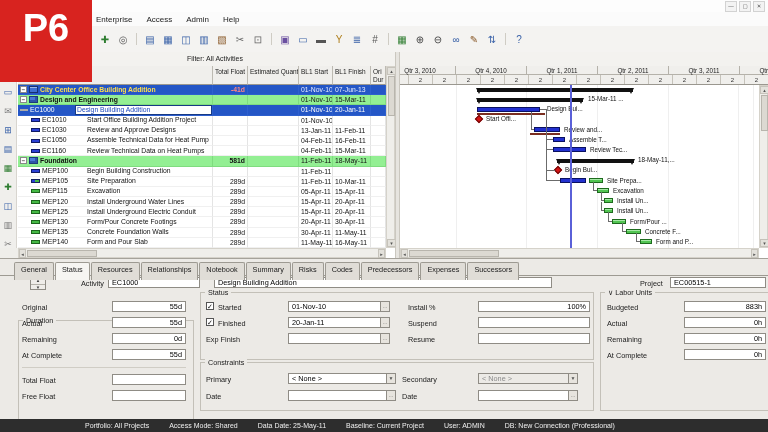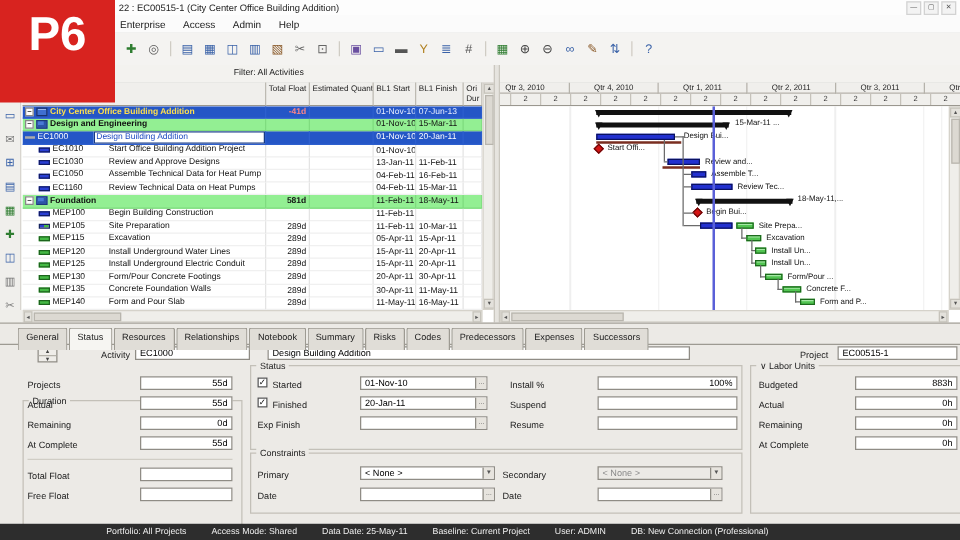--- a/index.html
+++ b/index.html
@@ -114,21 +114,20 @@
   
   .statusbar{position:absolute;left:0;top:419px;right:0;height:13px;background:#2d2d2d;color:#efefef;
              display:flex;align-items:center;padding-left:85px;gap:20px;font-size:7px;white-space:nowrap;}
 </style>
 </head>
 <body>
 
 <div id="screen">
 
   <div class="titlebar">
-    <div class="ttext">22 : EC00515-1 (City Center Office Building Addition)</div>
     <div class="wbtns">
       <div class="wbtn">—</div>
         <div class="wbtn">▢</div>
         <div class="wbtn">✕</div>
     </div>
   </div>
 
   <div class="menubar">
     <div class="mi">Enterprise</div>
       <div class="mi">Access</div>
@@ -539,21 +538,21 @@
       <span class="val">Design Building Addition</span>
     </div>
     <div class="lbl" style="left:640px;top:20px;">Project</div>
     <div class="fld" style="left:670px;top:18px;width:96px;">
       <span class="val">EC00515-1</span>
     </div>
 
     <div class="grp" style="left:18px;top:33px;width:174px;height:117px;margin-top:28px;">
       <div class="gtitle">Duration</div>
     </div>
-    <div class="lbl" style="left:22px;top:44px;">Projects</div>
+    <div class="lbl" style="left:22px;top:44px;">Original</div>
     <div class="fld num" style="left:112px;top:42px;width:74px;">
         <span class="val">55d</span>
       </div>
     <div class="lbl" style="left:22px;top:60px;">Actual</div>
     <div class="fld num" style="left:112px;top:58px;width:74px;">
         <span class="val">55d</span>
       </div>
     <div class="lbl" style="left:22px;top:76px;">Remaining</div>
     <div class="fld num" style="left:112px;top:74px;width:74px;">
         <span class="val">0d</span>

